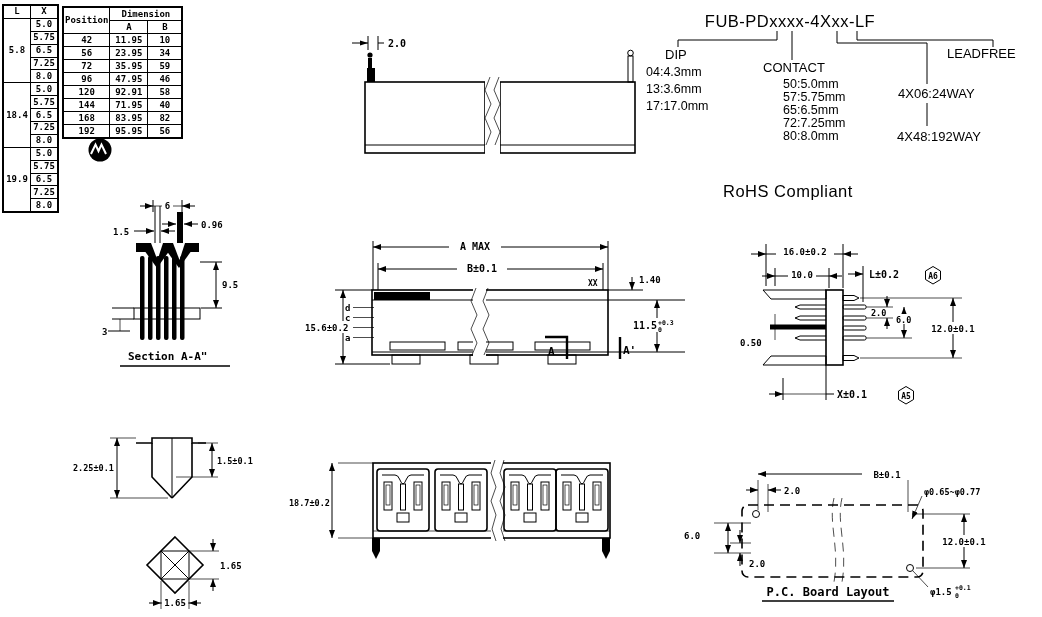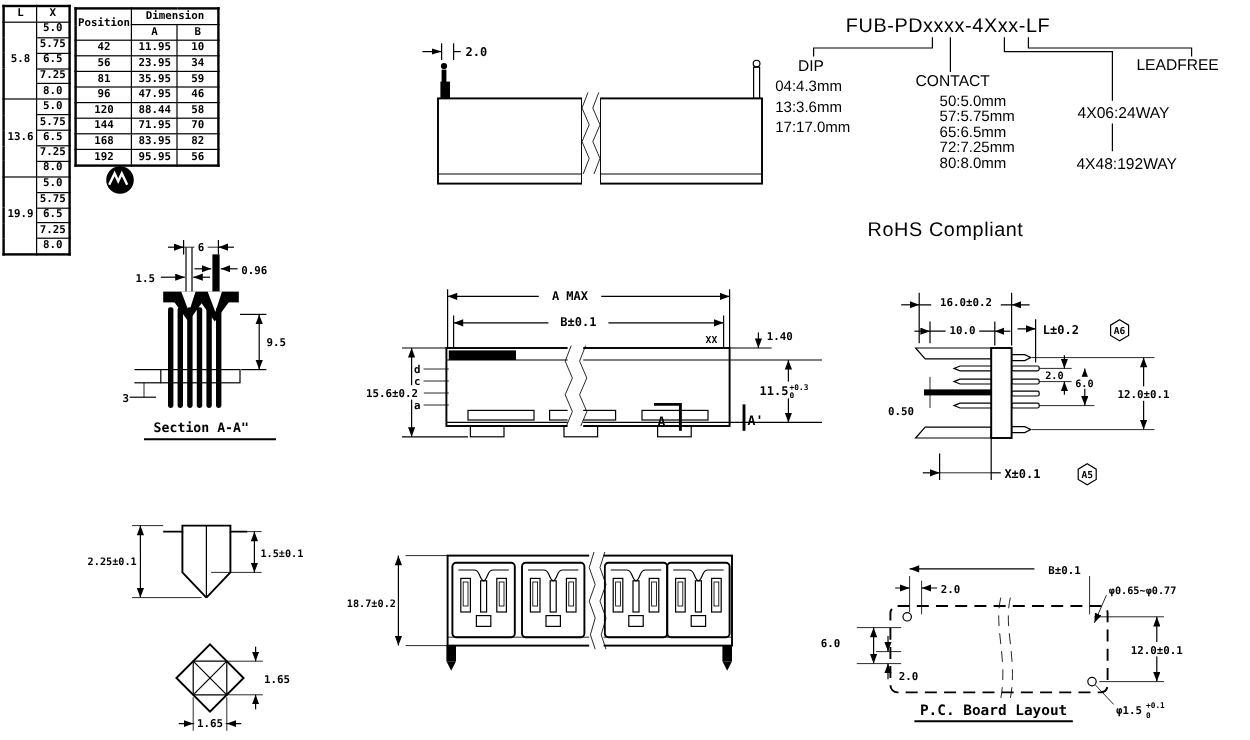--- a/index.html
+++ b/index.html
@@ -49,21 +49,21 @@
     <tr>
           <td>6.5</td>
         </tr>
     <tr>
           <td>7.25</td>
         </tr>
     <tr>
           <td>8.0</td>
         </tr>
     <tr>
-          <td rowspan="5">13.6</td>
+          <td rowspan="5">18.4</td>
         <td>5.0</td>
         </tr>
     <tr>
           <td>5.75</td>
         </tr>
     <tr>
           <td>6.5</td>
         </tr>
     <tr>
           <td>7.25</td>
@@ -104,38 +104,38 @@
           <td>42</td>
           <td>11.95</td>
           <td>10</td>
         </tr>
     <tr>
           <td>56</td>
           <td>23.95</td>
           <td>34</td>
         </tr>
     <tr>
-          <td>81</td>
+          <td>72</td>
           <td>35.95</td>
           <td>59</td>
         </tr>
     <tr>
           <td>96</td>
           <td>47.95</td>
           <td>46</td>
         </tr>
     <tr>
           <td>120</td>
-          <td>88.44</td>
+          <td>92.91</td>
           <td>58</td>
         </tr>
     <tr>
           <td>144</td>
           <td>71.95</td>
-          <td>70</td>
+          <td>40</td>
         </tr>
     <tr>
           <td>168</td>
           <td>83.95</td>
           <td>82</td>
         </tr>
     <tr>
           <td>192</td>
           <td>95.95</td>
           <td>56</td>

